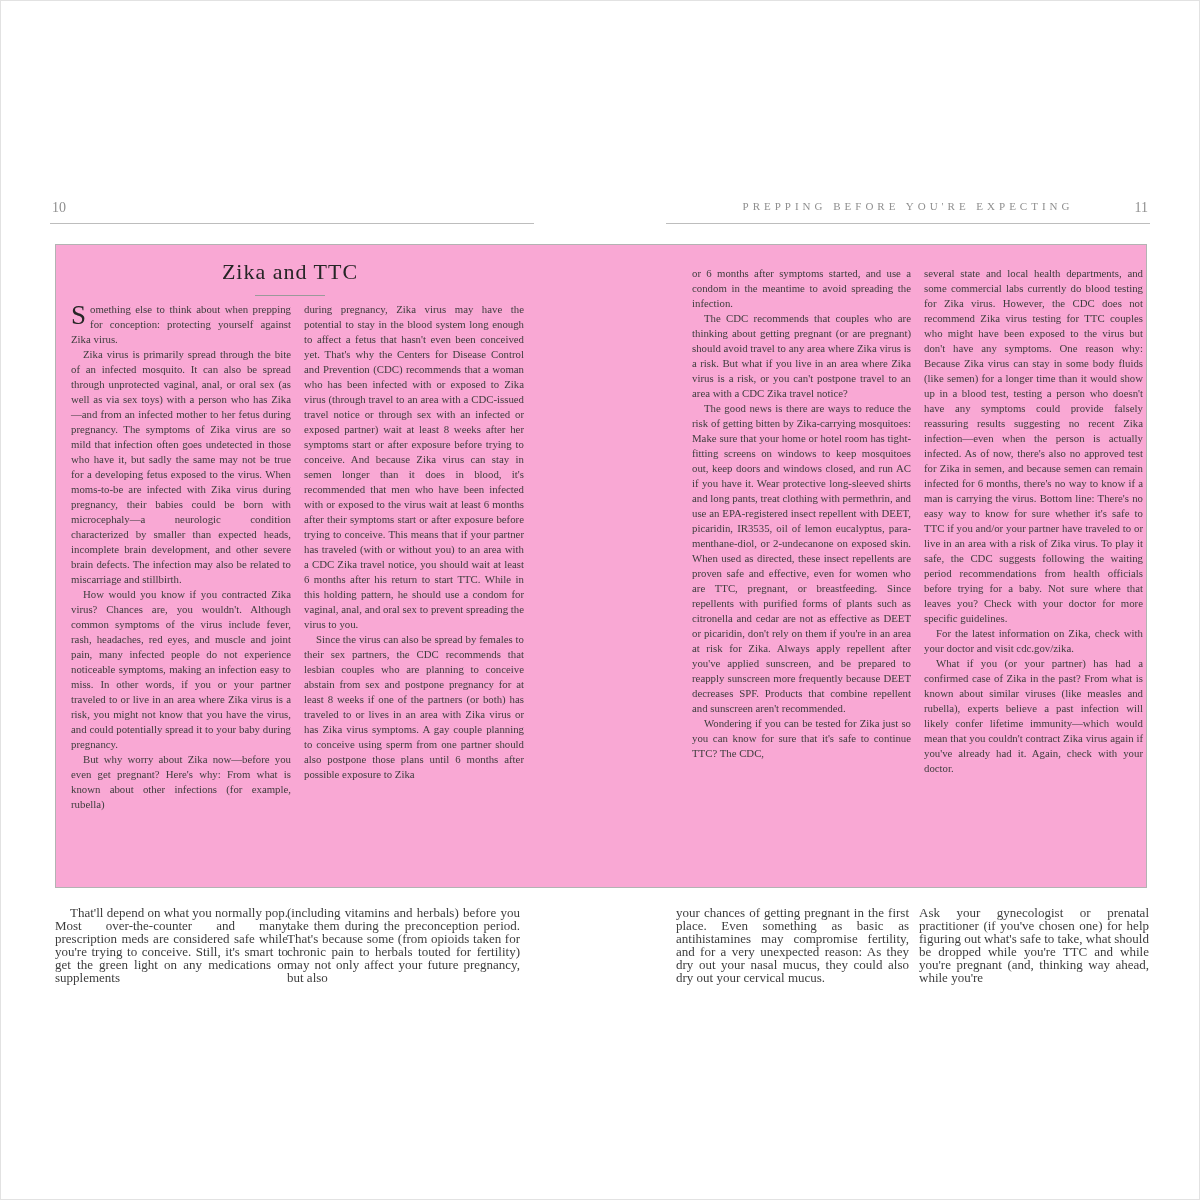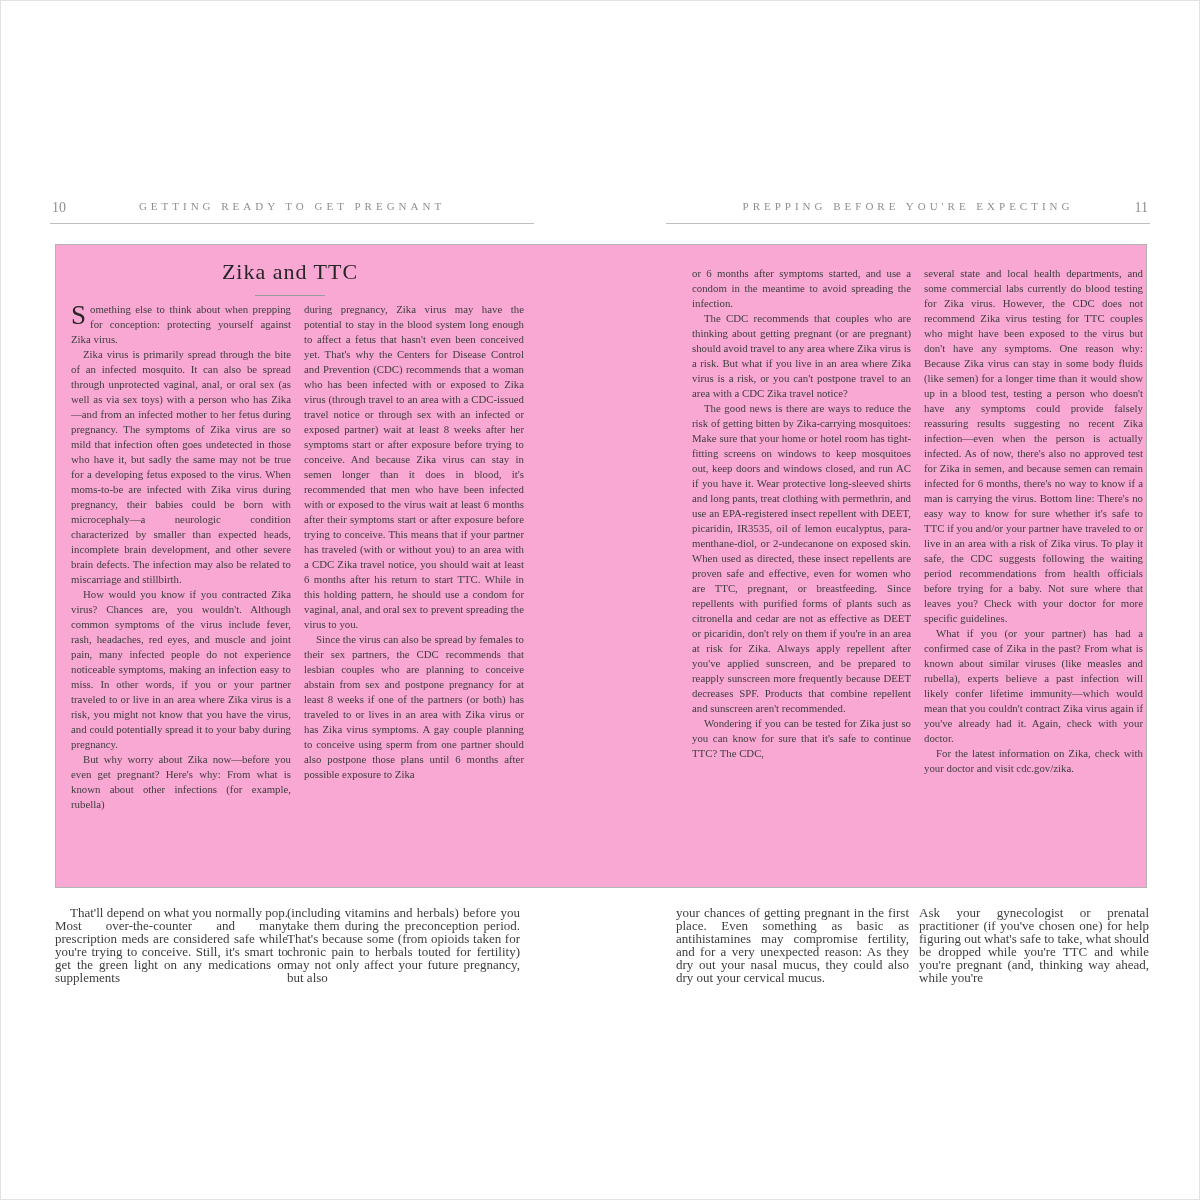--- a/index.html
+++ b/index.html
@@ -46,21 +46,20 @@
   #bo3 { left:676px; width:233px; }
   #bo4 { left:919px; width:230px; }
 </style>
 </head>
 <body>
 
 <div class="frame"></div>
 
 <header class="running-head rh-left">
   <span class="pagenum">10</span>
-  <span class="rh-title">GETTING READY TO GET PREGNANT</span>
 </header>
 
 <header class="running-head rh-right">
   <span class="rh-title">PREPPING BEFORE YOU'RE EXPECTING</span>
   <span class="pagenum">11</span>
 </header>
 
 <section class="zika-box">
   <h1 class="box-title">Zika and TTC</h1>
   <div class="title-rule"></div>
@@ -79,22 +78,22 @@
 
   <div class="bcol" id="bc3">
     <p class="cont">or 6 months after symptoms started, and use a condom in the meantime to avoid spreading the infection.</p>
     <p>The CDC recommends that couples who are thinking about getting pregnant (or are pregnant) should avoid travel to any area where Zika virus is a risk. But what if you live in an area where Zika virus is a risk, or you can't postpone travel to an area with a CDC Zika travel notice?</p>
     <p>The good news is there are ways to reduce the risk of getting bitten by Zika-carrying mosquitoes: Make sure that your home or hotel room has tight-fitting screens on windows to keep mosquitoes out, keep doors and windows closed, and run AC if you have it. Wear protective long-sleeved shirts and long pants, treat clothing with permethrin, and use an EPA-registered insect repellent with DEET, picaridin, IR3535, oil of lemon eucalyptus, para-menthane-diol, or 2-undecanone on exposed skin. When used as directed, these insect repellents are proven safe and effective, even for women who are TTC, pregnant, or breastfeeding. Since repellents with purified forms of plants such as citronella and cedar are not as effective as DEET or picaridin, don't rely on them if you're in an area at risk for Zika. Always apply repellent after you've applied sunscreen, and be prepared to reapply sunscreen more frequently because DEET decreases SPF. Products that combine repellent and sunscreen aren't recommended.</p>
     <p>Wondering if you can be tested for Zika just so you can know for sure that it's safe to continue TTC? The CDC,</p>
   </div>
 
   <div class="bcol" id="bc4">
     <p class="cont">several state and local health departments, and some commercial labs currently do blood testing for Zika virus. However, the CDC does not recommend Zika virus testing for TTC couples who might have been exposed to the virus but don't have any symptoms. One reason why: Because Zika virus can stay in some body fluids (like semen) for a longer time than it would show up in a blood test, testing a person who doesn't have any symptoms could provide falsely reassuring results suggesting no recent Zika infection—even when the person is actually infected. As of now, there's also no approved test for Zika in semen, and because semen can remain infected for 6 months, there's no way to know if a man is carrying the virus. Bottom line: There's no easy way to know for sure whether it's safe to TTC if you and/or your partner have traveled to or live in an area with a risk of Zika virus. To play it safe, the CDC suggests following the waiting period recommendations from health officials before trying for a baby. Not sure where that leaves you? Check with your doctor for more specific guidelines.</p>
+    <p>For the latest information on Zika, check with your doctor and visit cdc.gov/zika.</p>
     <p>What if you (or your partner) has had a confirmed case of Zika in the past? From what is known about similar viruses (like measles and rubella), experts believe a past infection will likely confer lifetime immunity—which would mean that you couldn't contract Zika virus again if you've already had it. Again, check with your doctor.</p>
-    <p>For the latest information on Zika, check with your doctor and visit cdc.gov/zika.</p>
   </div>
 </section>
 
 <div class="body-col" id="bo1">
   <p>That'll depend on what you normally pop. Most over-the-counter and many prescription meds are considered safe while you're trying to conceive. Still, it's smart to get the green light on any medications or supplements</p>
 </div>
 <div class="body-col" id="bo2">
   <p>(including vitamins and herbals) before you take them during the preconception period. That's because some (from opioids taken for chronic pain to herbals touted for fertility) may not only affect your future pregnancy, but also</p>
 </div>
 <div class="body-col" id="bo3">

